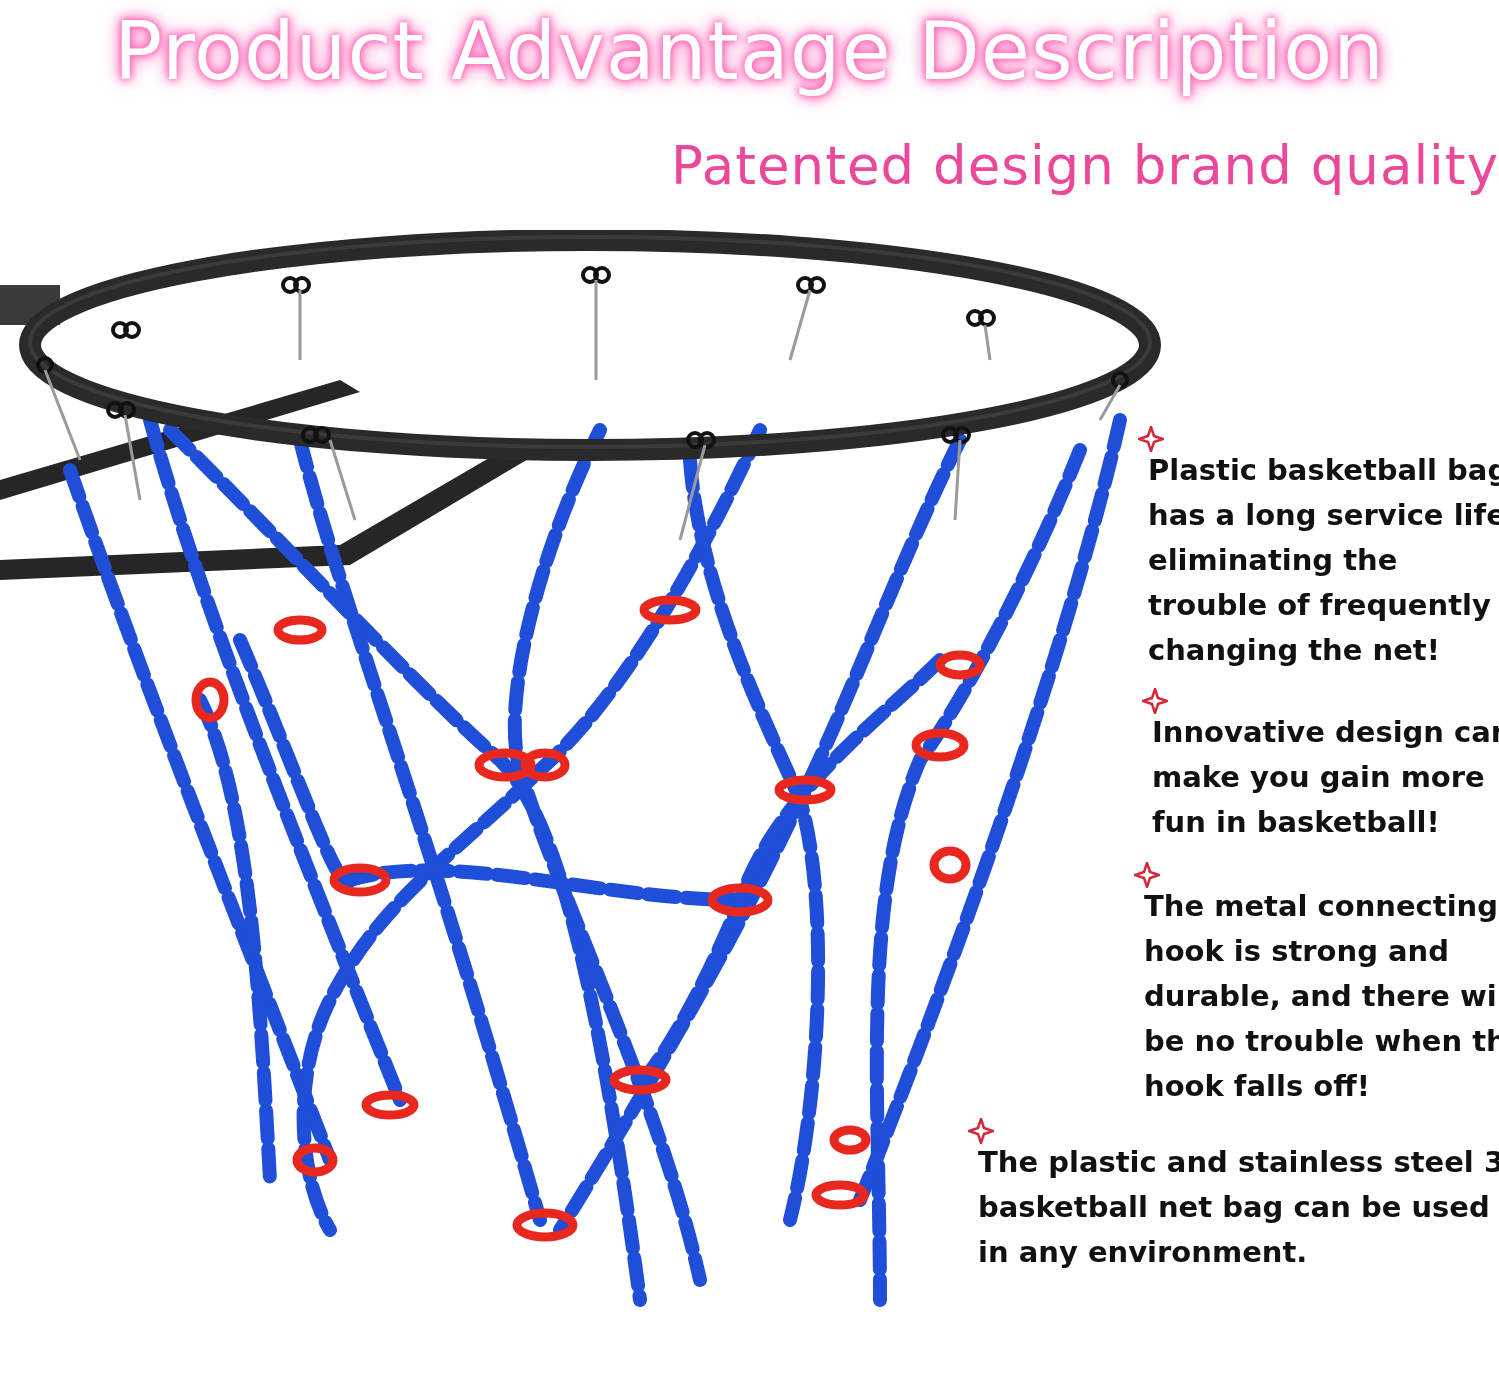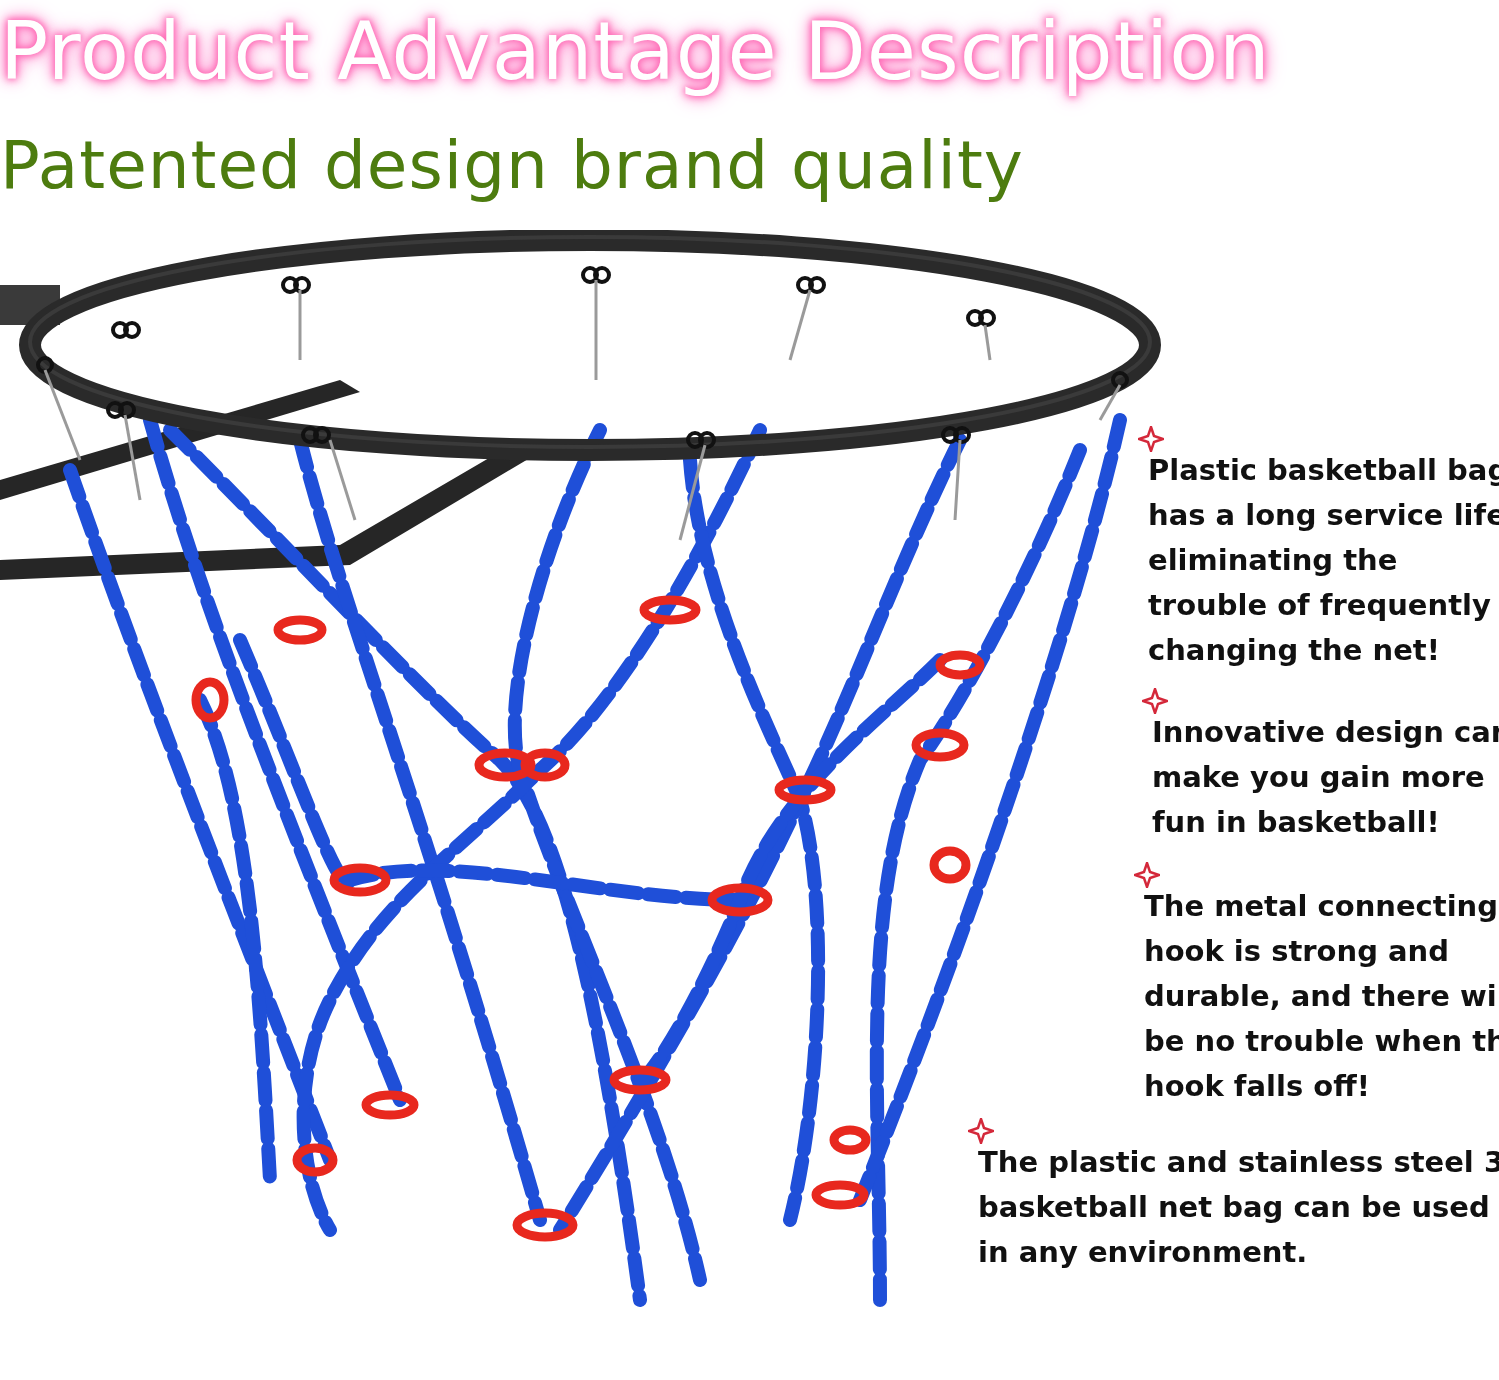--- a/index.html
+++ b/index.html
@@ -1,24 +1,24 @@
 <!DOCTYPE html>
 <html><head>
 <meta charset="utf-8">
 <style>
   html, body { margin: 0; padding: 0; background: #ffffff; }
   body { width: 1499px; height: 1380px; position: relative; overflow: hidden; font-family: "DejaVu Sans", sans-serif; }
   .title {
-    position: absolute; left: 0; width: 1499px; top: 4px; 
+    position: absolute; left: 0; width: 1499px; top: 4px; text-align: center;
     font-size: 80px; line-height: 96px; color: #ffffff; font-weight: normal; letter-spacing: 1px;
     text-shadow: 0 0 6px #ff69b4, 0 0 10px #ff69b4, 0 0 16px #ff8ccf, 0 0 22px #ffa6da;
   }
   .subtitle {
-    position: absolute; left: 0; width: 1499px; top: 118px; text-align: left;
-    font-size: 66px; line-height: 96px; color: #4d7c0f; font-weight: normal; letter-spacing: 1px;
+    position: absolute; left: 0; width: 1499px; top: 118px; text-align: right;
+    font-size: 53px; line-height: 96px; color: #ec4899; font-weight: normal; letter-spacing: 1px;
   }
   .hoop-art { position: absolute; left: 0; top: 230px; width: 1499px; height: 1150px; }
   .feature { position: absolute; font-size: 29px; line-height: 45px; color: #111111; font-weight: bold; }
   .feature .star { position: absolute; left: -10px; top: -22px; width: 26px; height: 26px; }
   .feature .line { display: block; white-space: nowrap; }
 </style>
 </head>
 <body>
 
 <div class="title">Product Advantage Description</div>

